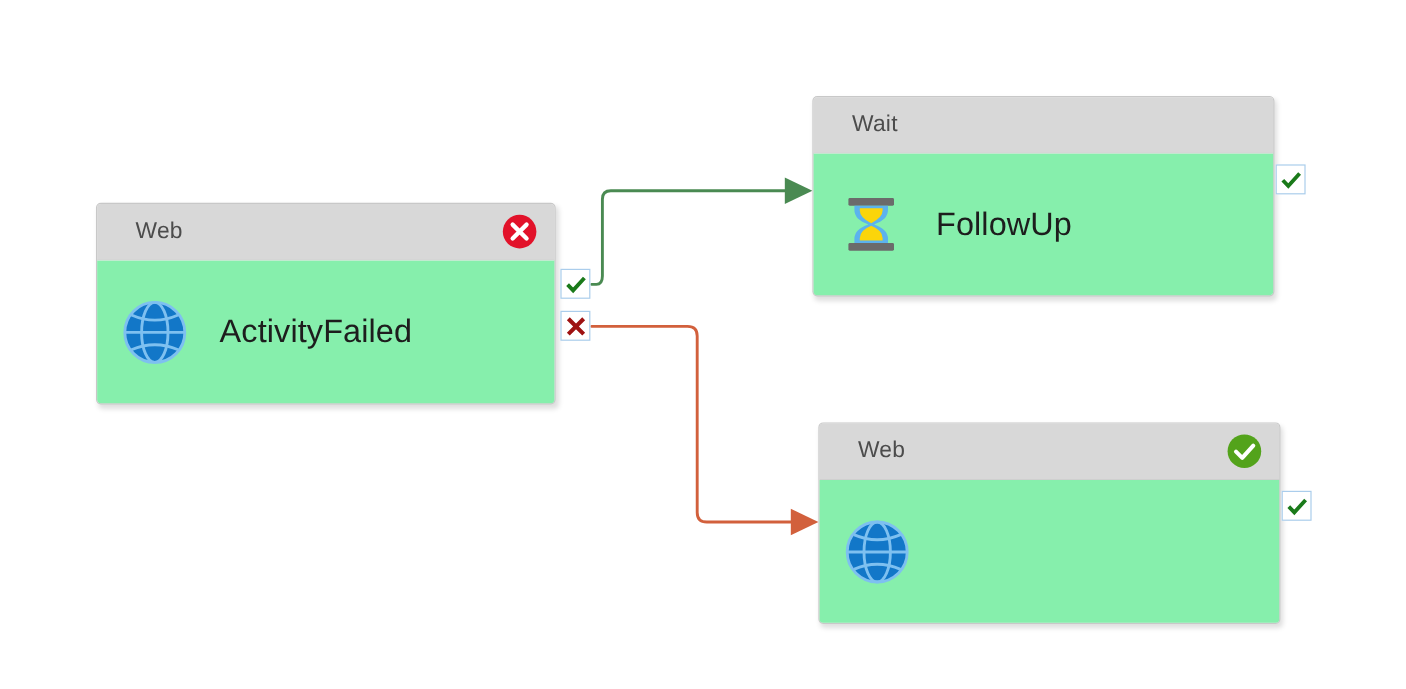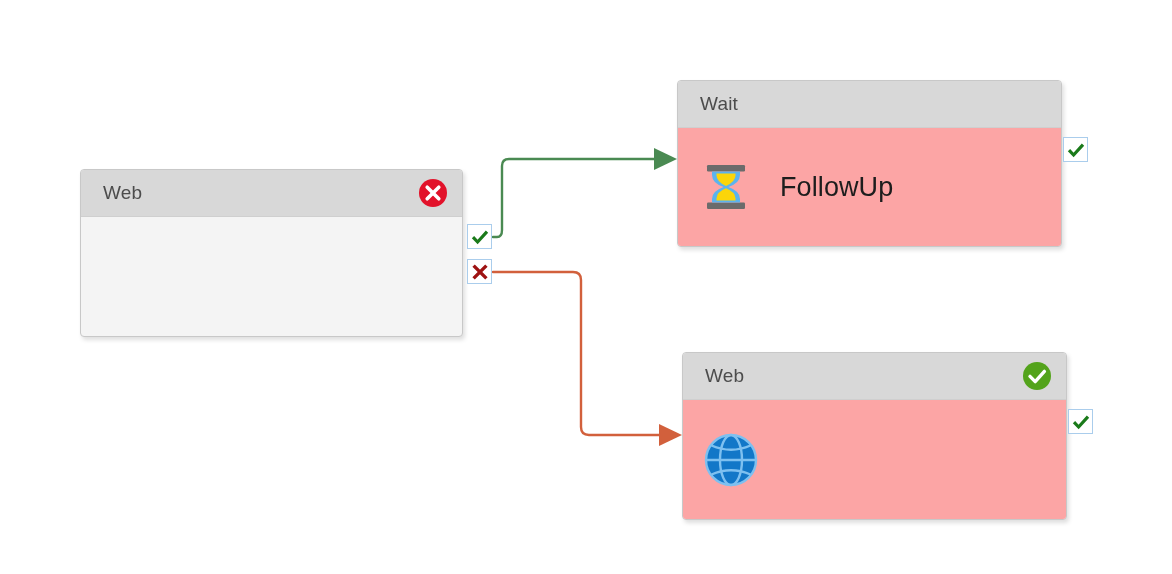--- a/index.html
+++ b/index.html
@@ -44,29 +44,29 @@
     background: #d8d8d8;
     border-bottom: 1px solid #cfcfcf;
     border-radius: 3px 3px 0 0;
     display: flex;
     align-items: center;
   }
   .node-type {
     font-size: 19px;
     color: #4c4c4c;
     font-weight: 400;
-    padding-left: 22px;
+    padding-left: 32px;
     letter-spacing: 0.2px;
   }
   .node-body {
     display: flex;
     align-items: center;
     height: calc(100% - 47px);
     padding-left: 20px;
-    background: #fca5a5;
+    background: #86efac;
     border-radius: 0 0 3px 3px;
   }
   .node-label {
     font-size: 27px;
     color: #1d1d1d;
     font-weight: 400;
     margin-left: 26px;
     letter-spacing: 0.1px;
     white-space: nowrap;
   }
@@ -116,66 +116,81 @@
     </g>
   </svg>
 
   <div class="node" style="left:80px; top:169px; width:383px; height:168px;">
     <div class="node-header">
       <span class="node-type">Web</span>
       <span class="status-badge">
         <svg viewBox="0 0 30 30" width="30" height="30">
           <circle cx="15" cy="15" r="14" fill="#e2122a"></circle>
           <path d="M 9.2 9.2 L 20.8 20.8 M 20.8 9.2 L 9.2 20.8" stroke="#ffffff" stroke-width="3.6" stroke-linecap="round"></path>
-        </svg>
-      </span>
-    </div>
-  </div>
-
-  <div class="node" style="left:677px; top:80px; width:385px; height:167px;">
-    <div class="node-header">
-      <span class="node-type">Wait</span>
-    </div>
-    <div class="node-body">
-      <span class="node-icon">
-        <svg viewBox="0 0 56 56" width="56" height="56">
-          <rect x="9" y="6" width="38" height="6.5" rx="1.2" fill="#6b6b6b"></rect>
-          <rect x="9" y="43.5" width="38" height="6.5" rx="1.2" fill="#6b6b6b"></rect>
-          <path d="M 14 12.5 L 42 12.5 L 42 16 Q 42 24 30.4 28 Q 42 32 42 40 L 42 43.5 L 14 43.5 L 14 40 Q 14 32 25.6 28 Q 14 24 14 16 Z" fill="#5bb3ee"></path>
-          <path d="M 18.5 14.5 L 37.5 14.5 L 37.5 16.5 Q 37.5 22.5 28 27 Q 18.5 22.5 18.5 16.5 Z" fill="#fbd50a"></path>
-          <path d="M 18.5 41.5 L 37.5 41.5 L 37.5 39.5 Q 37.5 33 28 29.2 Q 18.5 33 18.5 39.5 Z" fill="#fbd50a"></path>
-        </svg>
-      </span>
-      <span class="node-label">FollowUp</span>
-    </div>
-  </div>
-
-  <div class="node" style="left:682px; top:352px; width:385px; height:168px;">
-    <div class="node-header">
-      <span class="node-type">Web</span>
-      <span class="status-badge">
-        <svg viewBox="0 0 30 30" width="30" height="30">
-          <circle cx="15" cy="15" r="14" fill="#53a31b"></circle>
-          <path d="M 8 15.4 L 13.2 20.6 L 22.4 10.4" stroke="#ffffff" stroke-width="3.4" fill="none" stroke-linecap="round" stroke-linejoin="round"></path>
         </svg>
       </span>
     </div>
     <div class="node-body">
       <span class="node-icon">
         <svg viewBox="0 0 56 56" width="56" height="56">
           <circle cx="28" cy="28" r="25" fill="#1277c8"></circle>
           <g fill="none" stroke="#7ec0f0" stroke-width="2.4">
             <ellipse cx="28" cy="28" rx="25" ry="25"></ellipse>
             <ellipse cx="28" cy="28" rx="11" ry="25"></ellipse>
             <line x1="3" y1="28" x2="53" y2="28"></line>
             <path d="M 8.5 13.5 Q 28 22 47.5 13.5"></path>
             <path d="M 8.5 42.5 Q 28 34 47.5 42.5"></path>
           </g>
         </svg>
       </span>
+      <span class="node-label">ActivityFailed</span>
+    </div>
+  </div>
+
+  <div class="node" style="left:677px; top:80px; width:385px; height:167px;">
+    <div class="node-header">
+      <span class="node-type">Wait</span>
+    </div>
+    <div class="node-body">
+      <span class="node-icon">
+        <svg viewBox="0 0 56 56" width="56" height="56">
+          <rect x="9" y="6" width="38" height="6.5" rx="1.2" fill="#6b6b6b"></rect>
+          <rect x="9" y="43.5" width="38" height="6.5" rx="1.2" fill="#6b6b6b"></rect>
+          <path d="M 14 12.5 L 42 12.5 L 42 16 Q 42 24 30.4 28 Q 42 32 42 40 L 42 43.5 L 14 43.5 L 14 40 Q 14 32 25.6 28 Q 14 24 14 16 Z" fill="#5bb3ee"></path>
+          <path d="M 18.5 14.5 L 37.5 14.5 L 37.5 16.5 Q 37.5 22.5 28 27 Q 18.5 22.5 18.5 16.5 Z" fill="#fbd50a"></path>
+          <path d="M 18.5 41.5 L 37.5 41.5 L 37.5 39.5 Q 37.5 33 28 29.2 Q 18.5 33 18.5 39.5 Z" fill="#fbd50a"></path>
+        </svg>
+      </span>
+      <span class="node-label">FollowUp</span>
+    </div>
+  </div>
+
+  <div class="node" style="left:682px; top:352px; width:385px; height:168px;">
+    <div class="node-header">
+      <span class="node-type">Web</span>
+      <span class="status-badge">
+        <svg viewBox="0 0 30 30" width="30" height="30">
+          <circle cx="15" cy="15" r="14" fill="#53a31b"></circle>
+          <path d="M 8 15.4 L 13.2 20.6 L 22.4 10.4" stroke="#ffffff" stroke-width="3.4" fill="none" stroke-linecap="round" stroke-linejoin="round"></path>
+        </svg>
+      </span>
+    </div>
+    <div class="node-body">
+      <span class="node-icon">
+        <svg viewBox="0 0 56 56" width="56" height="56">
+          <circle cx="28" cy="28" r="25" fill="#1277c8"></circle>
+          <g fill="none" stroke="#7ec0f0" stroke-width="2.4">
+            <ellipse cx="28" cy="28" rx="25" ry="25"></ellipse>
+            <ellipse cx="28" cy="28" rx="11" ry="25"></ellipse>
+            <line x1="3" y1="28" x2="53" y2="28"></line>
+            <path d="M 8.5 13.5 Q 28 22 47.5 13.5"></path>
+            <path d="M 8.5 42.5 Q 28 34 47.5 42.5"></path>
+          </g>
+        </svg>
+      </span>
     </div>
   </div>
 
   <div class="port" style="left:467px; top:224px;">
     <span>
       <svg viewBox="0 0 20 20" width="20" height="20">
         <path d="M 3 10.2 L 7.6 15 L 17 4.6" stroke="#1a7a1a" stroke-width="3.2" fill="none" stroke-linecap="butt" stroke-linejoin="miter"></path>
       </svg>
     </span>
   </div>

